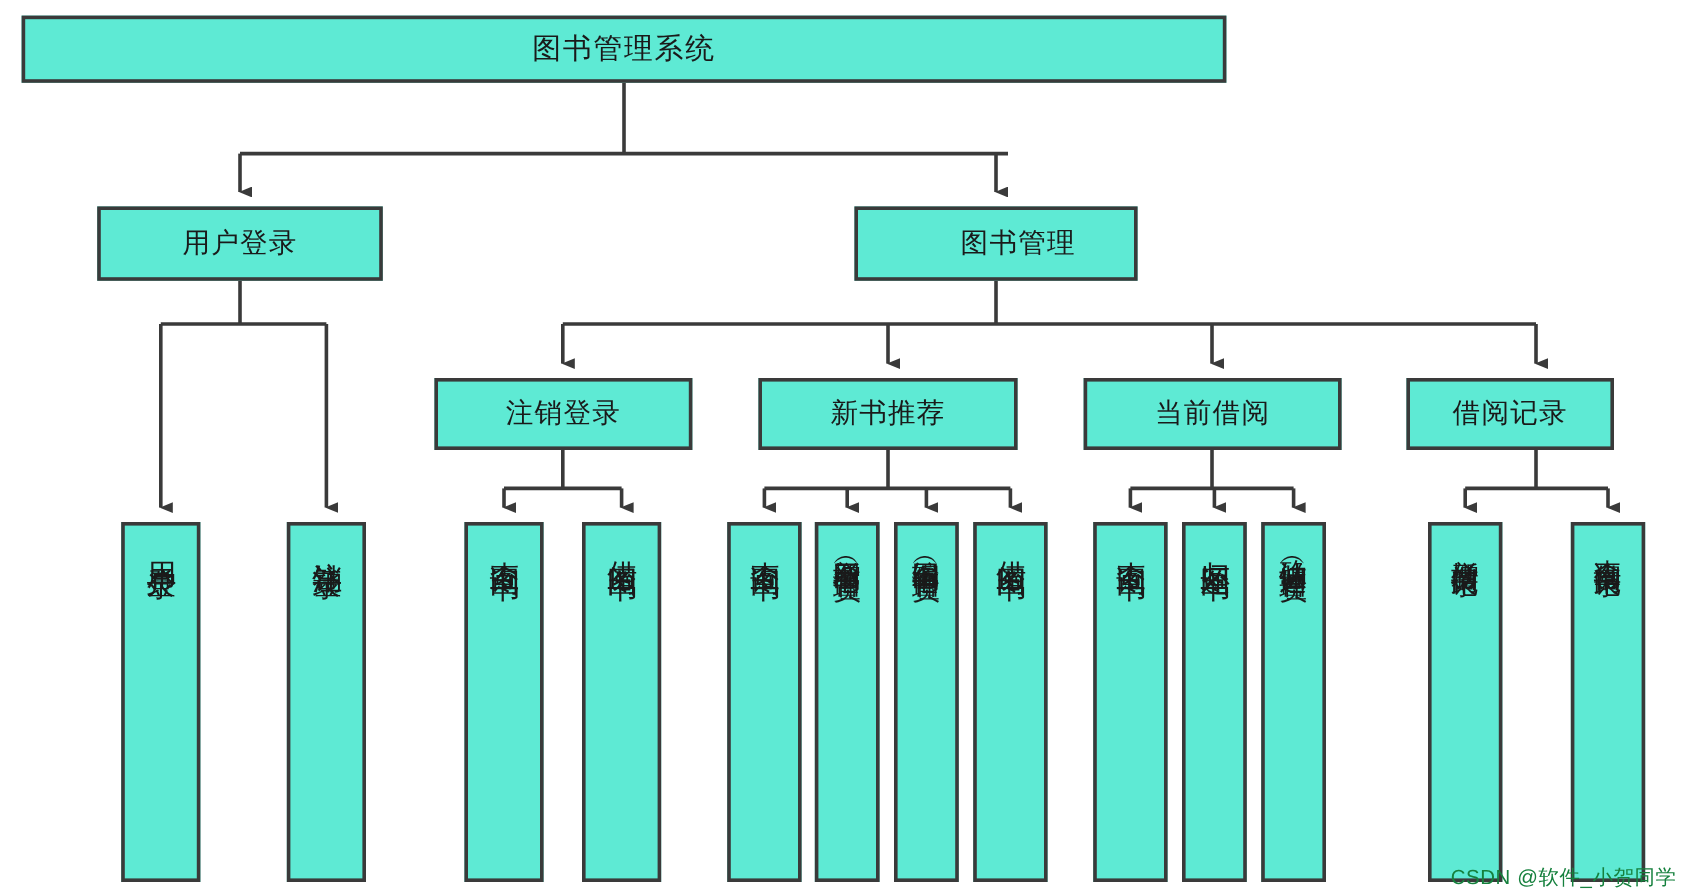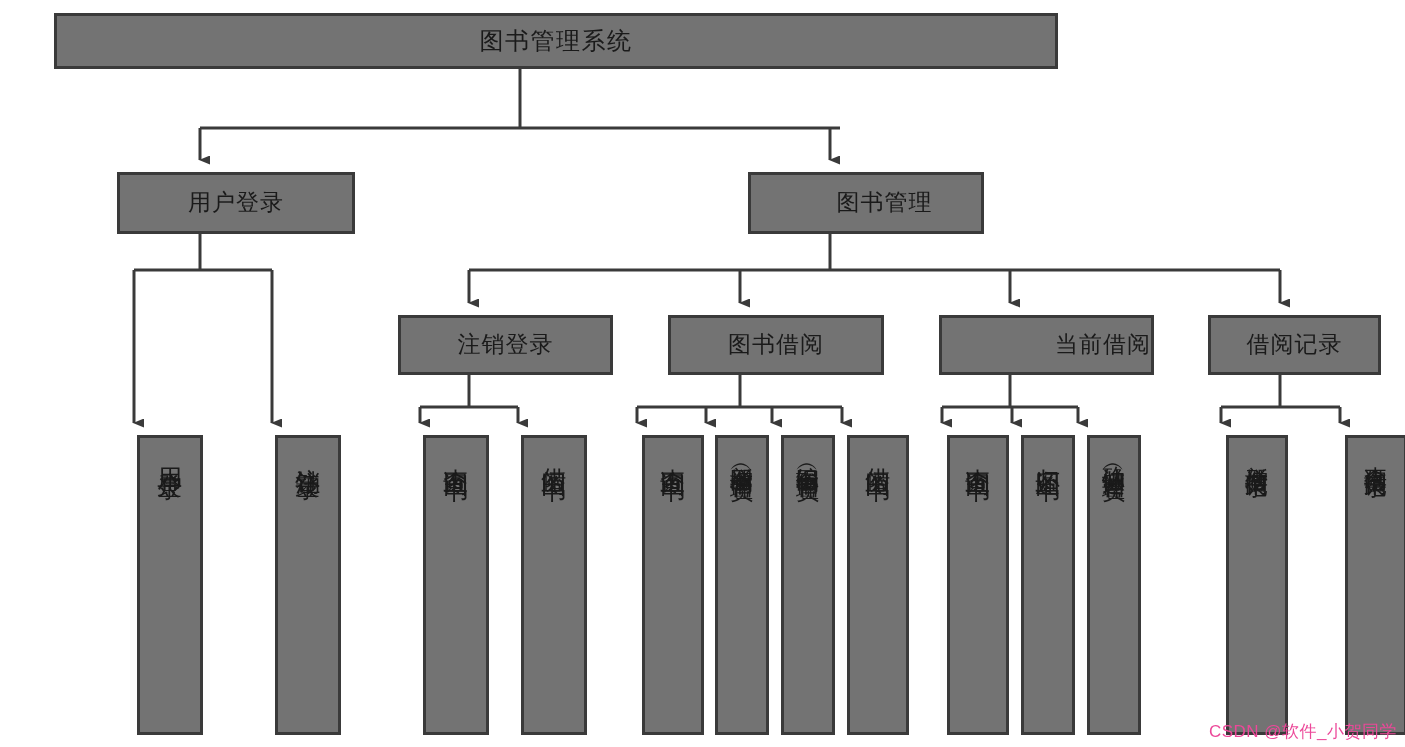--- a/index.html
+++ b/index.html
@@ -22,28 +22,27 @@
     position: absolute;
     left: 0;
     top: 0;
     width: 1405px;
     height: 747px;
     pointer-events: none;
   }
   .node {
     position: absolute;
     box-sizing: border-box;
-    background: #737373;
+    background: #5eead4;
     border: 3px solid #3a3a3a;
     display: flex;
     align-items: center;
     justify-content: center;
     color: #1a1a1a;
     z-index: 2;
-    margin-left: 36px;
   }
   .node-label {
     display: block;
     text-align: center;
     line-height: 1.18;
     white-space: nowrap;
   }
   
   .node.horiz .node-label {
     font-size: 23px;
@@ -69,21 +68,21 @@
   }
   .node.vert.narrow .node-label {
     font-size: 23px;
     letter-spacing: 2px;
   }
   #watermark {
     position: absolute;
     right: 8px;
     bottom: 4px;
     font-size: 17px;
-    color: #ec4899;
+    color: #15803d;
     letter-spacing: 0.5px;
     z-index: 5;
     white-space: nowrap;
     font-family: "Liberation Sans", "DejaVu Sans", sans-serif;
   }
 </style>
 </head>
 <body>
 
 <div id="diagram-root">
@@ -146,23 +145,23 @@
     <span class="node-label">用户登录</span>
   </div>
   <div class="node horiz" style="left:712px; top:172px; width:236px; height:62px;padding-left:37px;">
     <span class="node-label">图书管理</span>
   </div>
 
   <div class="node horiz" style="left:362px; top:315px; width:215px; height:60px;">
     <span class="node-label">注销登录</span>
   </div>
   <div class="node horiz" style="left:632px; top:315px; width:216px; height:60px;">
-    <span class="node-label">图书借阅</span>
-  </div>
-  <div class="node horiz" style="left:903px; top:315px; width:215px; height:60px;justify-content:flex-end;">
+    <span class="node-label">新书推荐</span>
+  </div>
+  <div class="node horiz" style="left:903px; top:315px; width:215px; height:60px;">
     <span class="node-label">当前借阅</span>
   </div>
   <div class="node horiz" style="left:1172px; top:315px; width:173px; height:60px;">
     <span class="node-label">借阅记录</span>
   </div>
 
   <div class="node vert" style="left:101px; top:435px; width:66px; height:300px;">
     <span class="node-label">用户登录</span>
   </div>
   <div class="node vert" style="left:239px; top:435px; width:66px; height:300px;">

